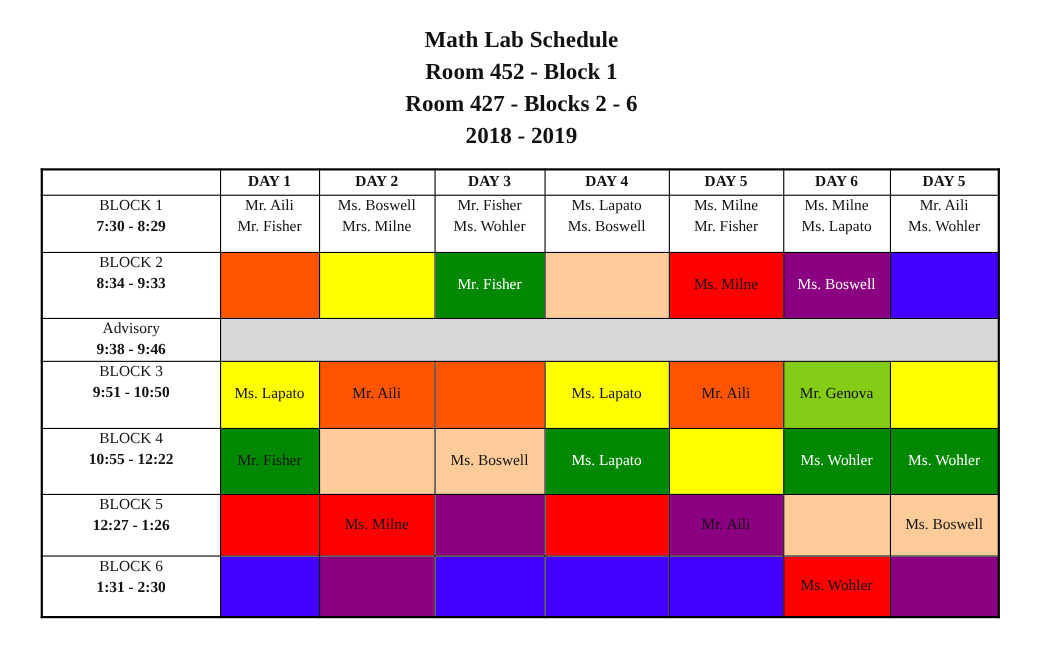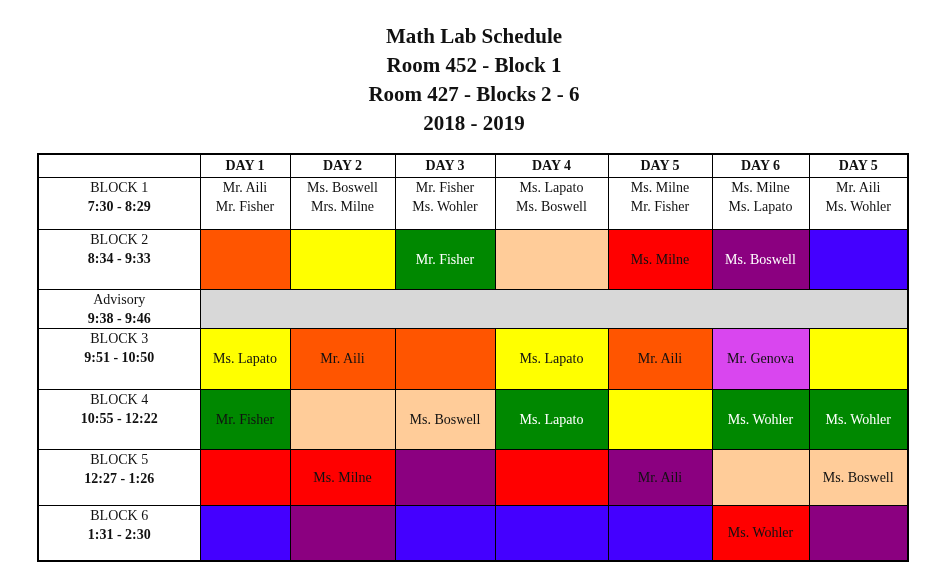--- a/index.html
+++ b/index.html
@@ -167,21 +167,21 @@
   <tr style="height:61px">
     <td class="row-label">
       <div class="label-name bold">BLOCK 3</div>
       <div class="label-time">9:51 - 10:50</div>
     </td>
     <td class="slot txt-black" style="background:#FFFF00">Ms. Lapato</td>
     <td class="slot txt-black" style="background:#FF5500">Mr. Aili</td>
     <td class="slot txt-black" style="background:#FF5500"></td>
     <td class="slot txt-black" style="background:#FFFF00">Ms. Lapato</td>
     <td class="slot txt-black" style="background:#FF5500">Mr. Aili</td>
-    <td class="slot txt-black" style="background:#d946ef">Mr. Genova</td>
+    <td class="slot txt-black" style="background:#84cc16">Mr. Genova</td>
     <td class="slot txt-black" style="background:#FFFF00"></td>
   </tr>
 
   <tr style="height:60px">
     <td class="row-label">
       <div class="label-name bold">BLOCK 4</div>
       <div class="label-time">10:55 - 12:22</div>
     </td>
     <td class="slot txt-black" style="background:#008800">Mr. Fisher</td>
     <td class="slot txt-black" style="background:#FFCC99"></td>

